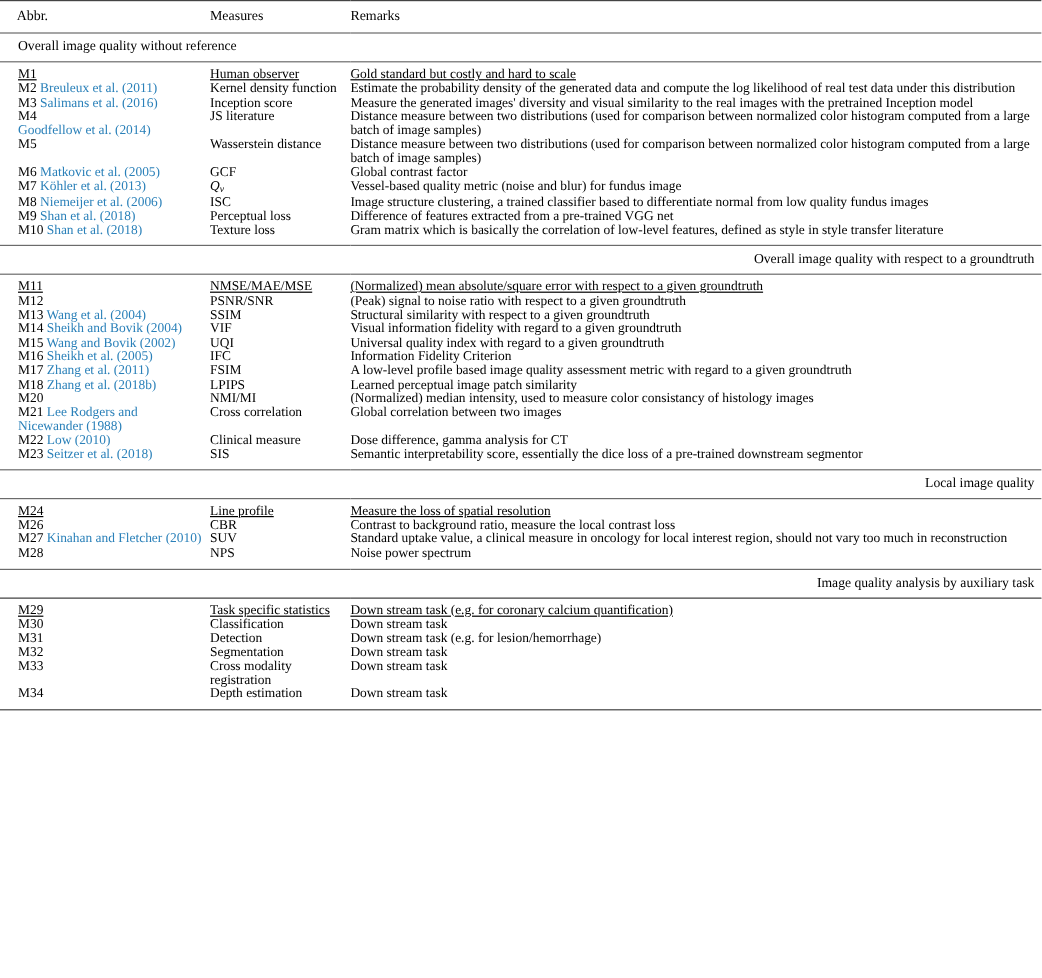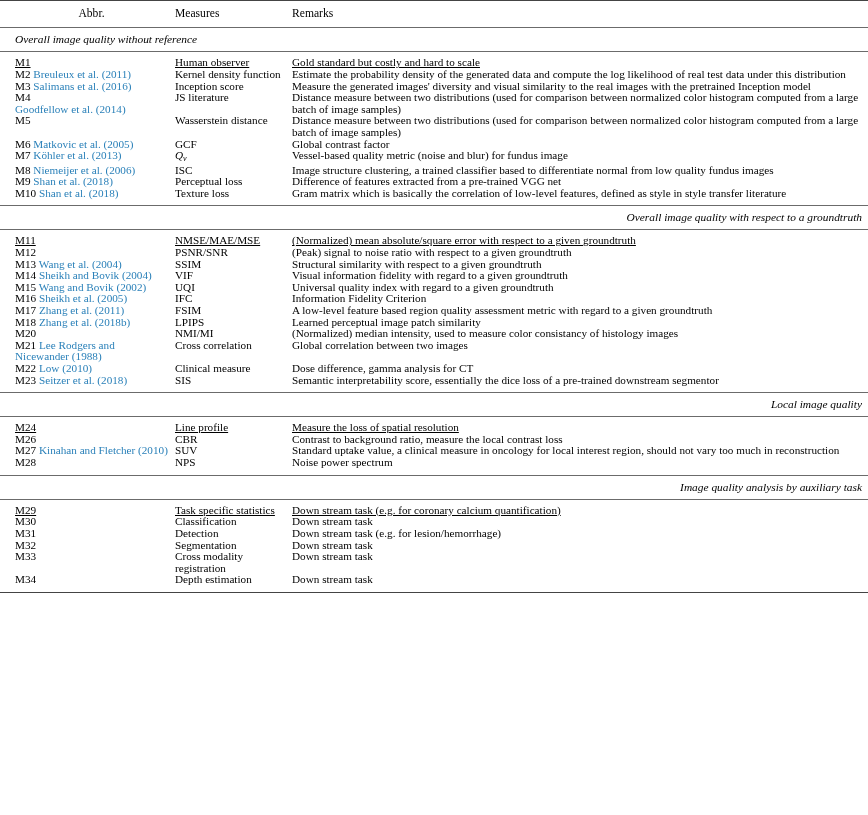--- a/index.html
+++ b/index.html
@@ -32,24 +32,23 @@
   thead th {
     text-align: left;
     font-weight: normal;
     font-size: 11.6px;
     padding: 6px 6px 7px 0;
     border-top: 1.6px solid #444444;
     border-bottom: 1.1px solid #6b6b6b;
     vertical-align: bottom;
     line-height: 1.15;
   }
-  thead th.first-cell { padding-left: 14px; text-align: center; }
+  thead th.first-cell { padding-left: 14px; }
 
   tr.section-row td {
-    font-style: italic;
     font-size: 11.4px;
     padding: 5px 6px 5px 0;
     border-bottom: 1.1px solid #6b6b6b;
     line-height: 1.15;
   }
   tr.section-row td.first-cell { padding-left: 15px; }
 
   tr.section-row.after-body td {
     border-top: 1.1px solid #6b6b6b;
     text-align: right;
@@ -189,21 +188,21 @@
           <td>Universal quality index with regard to a given groundtruth</td>
         </tr>
         <tr class="data-row">
           <td class="first-cell"><span>M16</span> <span class="cite">Sheikh et al. (2005)</span></td>
           <td>IFC</td>
           <td>Information Fidelity Criterion</td>
         </tr>
         <tr class="data-row">
           <td class="first-cell"><span>M17</span> <span class="cite">Zhang et al. (2011)</span></td>
           <td>FSIM</td>
-          <td>A low-level feature based region quality assessment metric with regard to a given groundtruth</td>
+          <td>A low-level profile based image quality assessment metric with regard to a given groundtruth</td>
         </tr>
         <tr class="data-row">
           <td class="first-cell"><span>M18</span> <span class="cite">Zhang et al. (2018b)</span></td>
           <td>LPIPS</td>
           <td>Learned perceptual image patch similarity</td>
         </tr>
         <tr class="data-row">
           <td class="first-cell"><span>M20</span></td>
           <td>NMI/MI</td>
           <td>(Normalized) median intensity, used to measure color consistancy of histology images</td>

